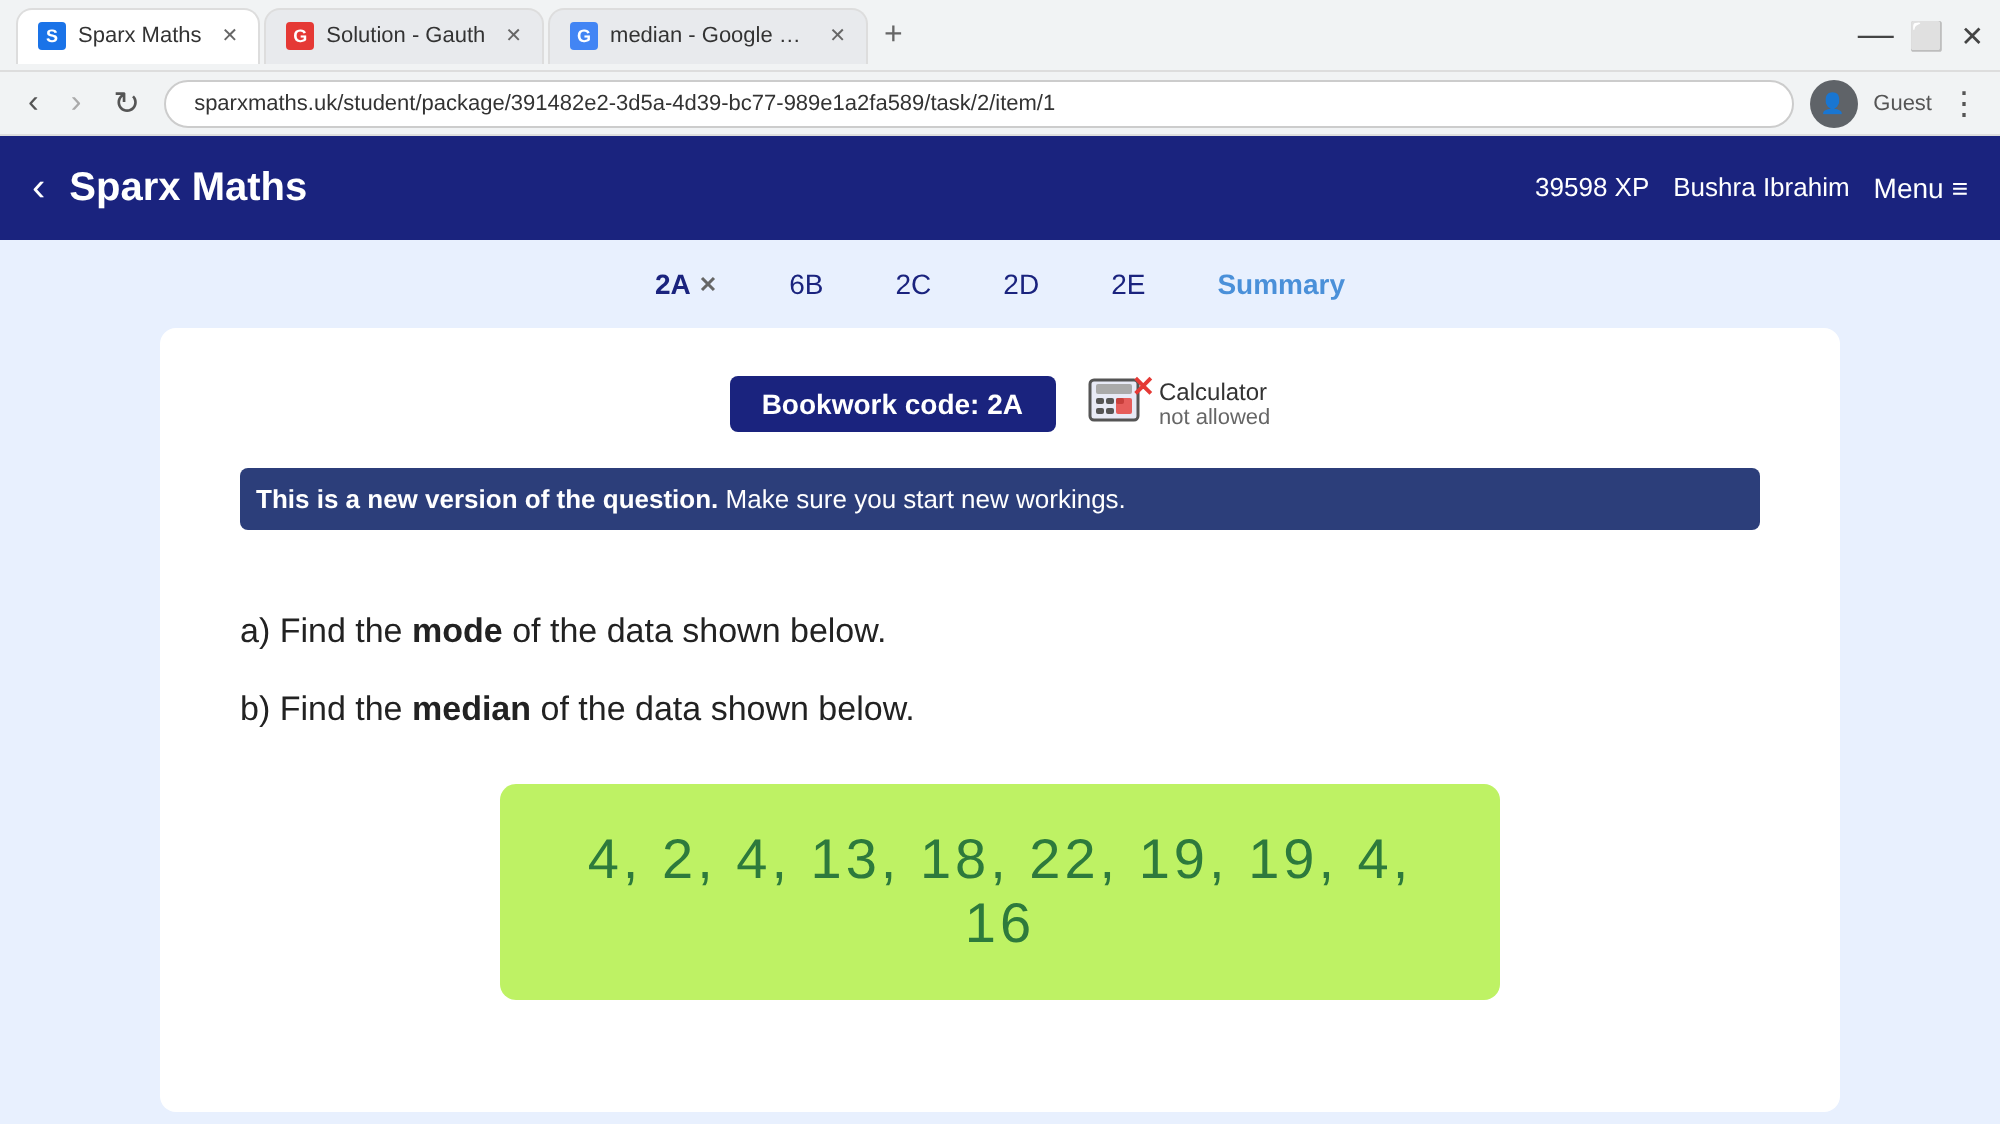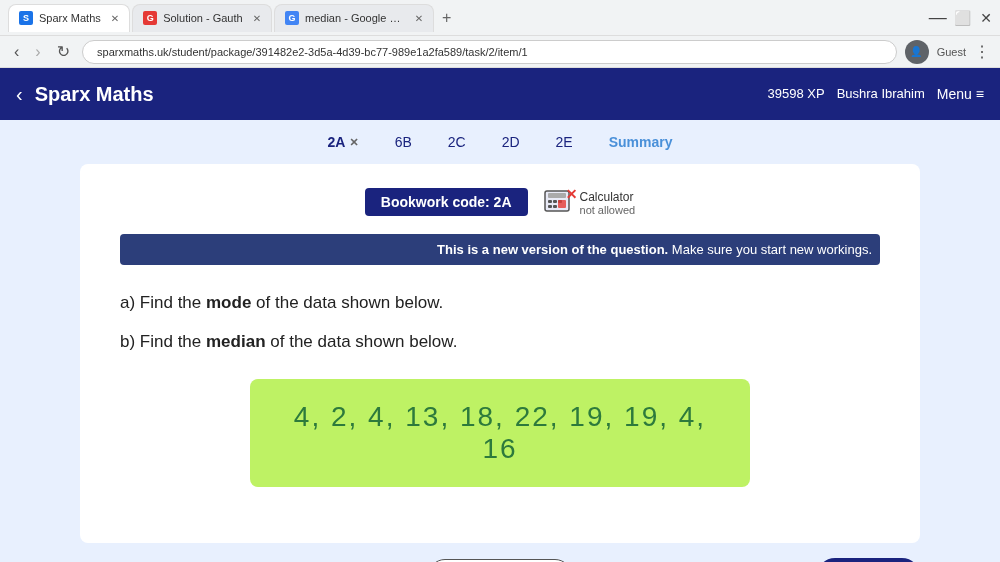--- a/index.html
+++ b/index.html
@@ -134,21 +134,21 @@
       flex: 1;
     }
     .content-card {
       background: #fff;
       border-radius: 8px;
       padding: 24px 40px 32px;
       min-height: 340px;
     }
     .bookwork-row {
       display: flex;
-      align-items: flex-end;
+      align-items: center;
       justify-content: center;
       gap: 16px;
       margin-bottom: 18px;
     }
     .bookwork-badge {
       background: #1a237e;
       color: white;
       padding: 6px 16px;
       border-radius: 4px;
       font-size: 14px;
@@ -157,25 +157,25 @@
     .calculator-info {
       display: flex;
       align-items: center;
       gap: 6px;
       font-size: 12px;
       color: #555;
     }
     .new-version-banner {
       background: #2c3e7a;
       color: white;
-      text-align: right;
+      text-align: left;
       padding: 8px;
       border-radius: 4px;
       font-size: 13px;
-      margin-bottom: 24px;
+      margin-bottom: 37px;
     }
     .new-version-banner strong { font-weight: bold; }
 
     .question-text {
       font-size: 17px;
       color: #222;
       margin-bottom: 12px;
       line-height: 1.6;
     }
     .question-text strong { font-weight: bold; }

